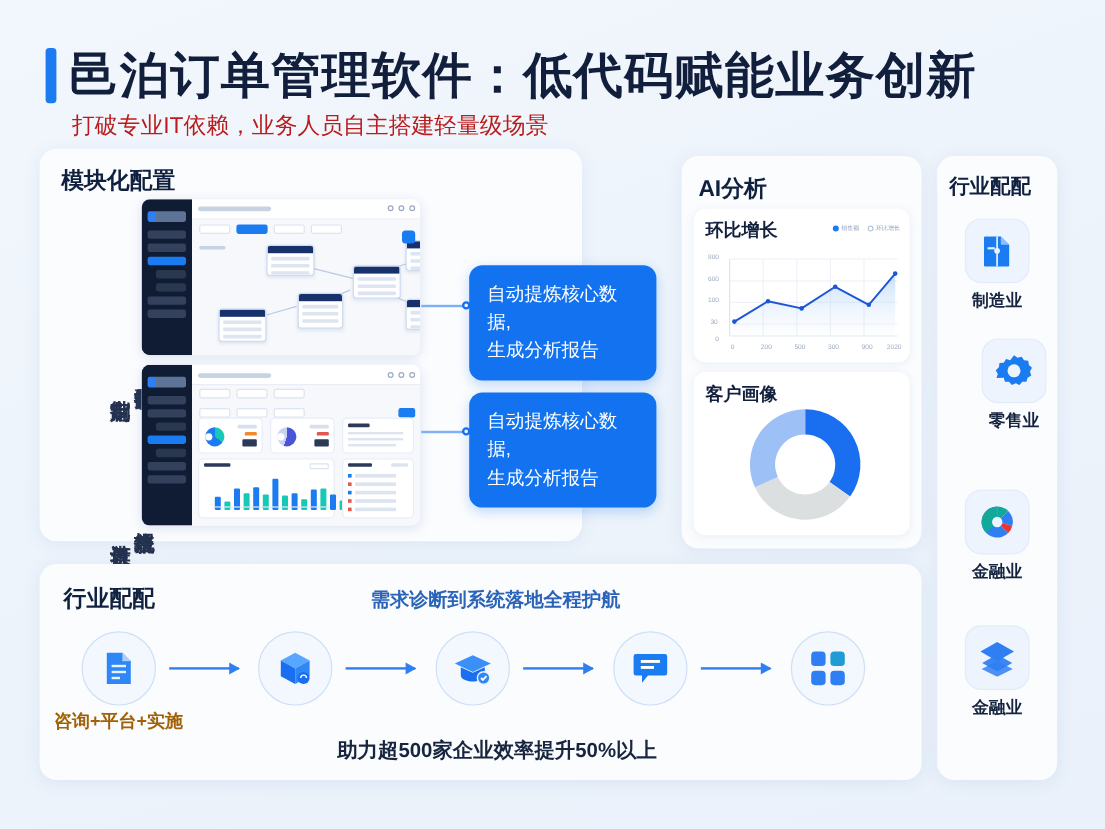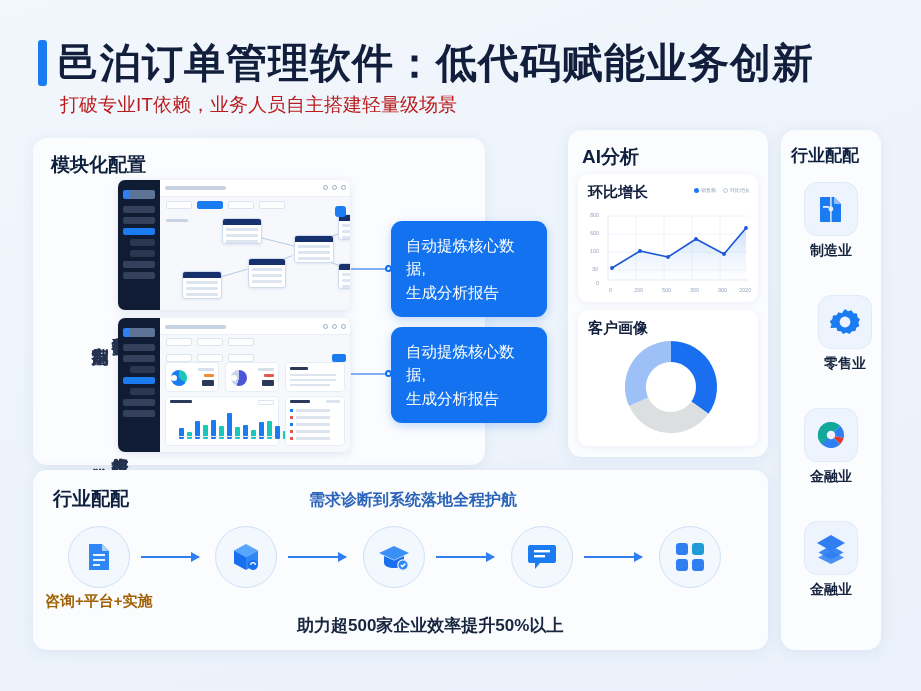--- a/index.html
+++ b/index.html
@@ -19,21 +19,21 @@
            letter-spacing:1px; color:#121f3c; white-space:nowrap; }
   .subtitle { position:absolute; left:60px; top:92px; font-size:19px; color:#b91c1c;
               white-space:nowrap; }
 
   
   .card { position:absolute; background:#fbfcfe; border-radius:14px;
           box-shadow:0 2px 14px rgba(60,100,170,.09); }
   .card-title { position:absolute; font-size:19px; font-weight:700; color:#10203f; }
 
   
-  #panel-modules { left:33px; top:138px; width:452px; height:327px; }
+  #panel-modules { left:33px; top:124px; width:452px; height:327px; }
   #modules-title { left:18px; top:14px; }
 
   
   .vlabel { position:absolute; writing-mode:vertical-rl; text-orientation:upright;
             font-size:17px; font-weight:600; color:#24324f; line-height:1.05;
             letter-spacing:0px; }
 
   
   .dash { position:absolute; border-radius:7px; overflow:hidden;
           box-shadow:0 2px 10px rgba(50,90,160,.14); background:#fff; display:flex; }
@@ -100,21 +100,21 @@
   .ind-tile { width:54px; height:54px; margin:0 auto; border-radius:14px;
               background:#eef4fd; display:flex; align-items:center; justify-content:center;
               box-shadow:inset 0 0 0 1px #e2ebf8; }
   .ind-label { margin-top:6px; font-size:14px; font-weight:600; color:#16243f; }
 
   
   #panel-flow { left:33px; top:470px; width:735px; height:180px; }
   #flow-title { left:20px; top:16px; }
   .flow-head { position:absolute; left:276px; top:20px; font-size:16px;
                font-weight:600; color:#2a63b8; }
-  .flow-foot { position:absolute; left:264px; top:144px; font-size:17px;
+  .flow-foot { position:absolute; left:248px; top:144px; font-size:17px;
                font-weight:700; color:#17253f; }
   .fnode { position:absolute; top:56px; width:62px; height:62px; border-radius:50%;
            background:#f3f8ff; border:1.5px solid #cfe0f6;
            display:flex; align-items:center; justify-content:center; }
   .fcap { position:absolute; top:122px; font-size:15px; font-weight:600; color:#a16207;
           white-space:nowrap; }
   .arrow { position:absolute; top:86px; width:58px; height:2px; background:#2f7ff2; }
   .arrow:after { content:""; position:absolute; right:-1px; top:-4px;
                  border-left:9px solid #2f7ff2; border-top:5px solid transparent;
                  border-bottom:5px solid transparent; }
@@ -402,21 +402,21 @@
           <path d="M6 4 h13 l7 7 v17 a1 1 0 0 1 -1 1 H6 a1 1 0 0 1 -1 -1 V5 a1 1 0 0 1 1 -1 z" fill="#1a7cf0"></path>
           <path d="M19 4 l7 7 h-6 a1 1 0 0 1 -1 -1 z" fill="#8fc0fb"></path>
           <rect x="15.2" y="4" width="1.4" height="25" fill="#e8f2ff"></rect>
           <rect x="8" y="13" width="6" height="1.8" fill="#e8f2ff"></rect>
           <circle cx="15.9" cy="16" r="2.4" fill="#e8f2ff"></circle>
         </svg>
       </div>
       <div class="ind-label">制造业</div>
     </div>
 
-    <div class="ind-item" style="top:165px;padding-left:28px;">
+    <div class="ind-item" style="top:152px;padding-left:28px;">
       <div class="ind-tile">
         <svg width="32" height="32" viewBox="0 0 32 32">
           <path d="M16 3 l3 2.2 3.4-1 2 3 3.5 .4 .5 3.5 2.6 2.4-1.7 3.1 1.1 3.4-3.1 1.7-.9 3.4-3.5 .1-2.3 2.7-3.2-1.5-3.2 1.5-2.3-2.7-3.5-.1-.9-3.4L1.4 22l1.1-3.4L.8 15.5l2.6-2.4.5-3.5 3.5-.4 2-3 3.4 1z" fill="#1a7cf0"></path>
           <circle cx="16" cy="16" r="5.4" fill="#eef4fd"></circle>
         </svg>
       </div>
       <div class="ind-label">零售业</div>
     </div>
 
     <div class="ind-item" style="top:278px;">

